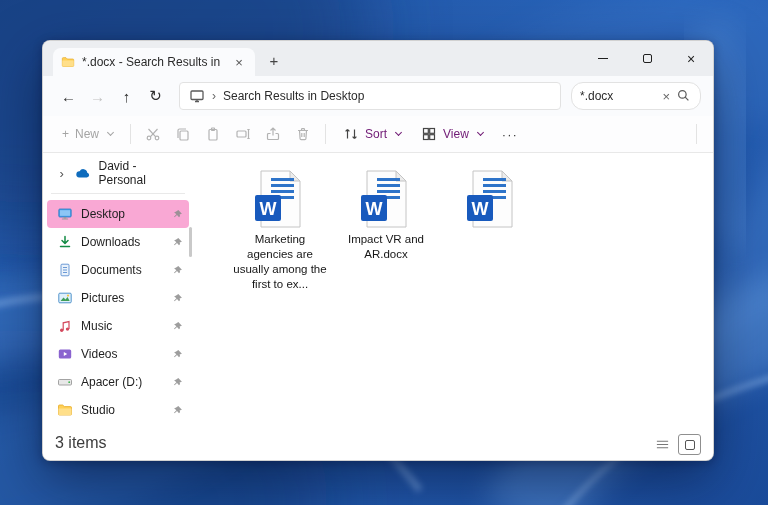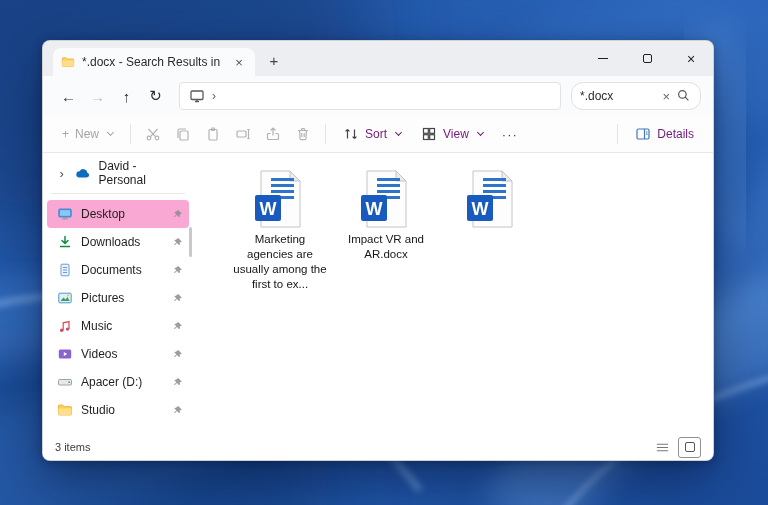--- a/index.html
+++ b/index.html
@@ -74,21 +74,21 @@
   .si-icon { display:flex; width:16px; height:16px; flex:0 0 auto; }
   .exp-chev { color:#555; font-size:13px; width:10px; text-align:center; }
   .side-sep { height:1px; background:#e9e9e9; margin:6px 8px; }
   .sb-thumb { position:absolute; right:1px; top:74px; width:3px; height:30px; background:#c9c9c9; border-radius:2px; }
 
   .content { flex:1; padding:16px 8px 0 38px; display:flex; align-items:flex-start; gap:8px; }
   .file { width:98px; display:flex; flex-direction:column; align-items:center; gap:3px; }
   .file-name { font-size:11.5px; line-height:1.3; text-align:center; color:#161616; max-width:94px; word-wrap:break-word; }
 
   
-  .statusbar { height:26px; flex:0 0 auto; background:#fff; display:flex; align-items:center; padding:0 12px; font-size:11px; color:#3c3c3c; }
+  .statusbar { height:26px; flex:0 0 auto; background:#fff; display:flex; align-items:flex-start; padding:0 12px; font-size:16px; color:#3c3c3c; }
   .status-right { margin-left:auto; display:flex; align-items:center; gap:7px; }
   .sv-list { width:18px; height:18px; display:flex; align-items:center; justify-content:center; }
   .sv-large { width:23px; height:21px; border:1px solid #8f8f8f; border-radius:3px; background:#fff; display:flex; align-items:center; justify-content:center; }
   .sv-large-inner { width:10px; height:10px; border:1.3px solid #555; border-radius:2px; }
 </style>
 </head>
 <body>
 
 <div class="wallpaper">
   <svg width="768" height="505" viewBox="0 0 768 505">
@@ -151,20 +151,21 @@
     <span class="nav-btn">↑</span>
     <span class="nav-btn">↻</span>
     <div class="address-bar">
       <span class="si-icon">
         <svg viewBox="0 0 16 16" width="16" height="16">
           <rect x="2" y="3" width="12" height="8.5" rx="1" fill="none" stroke="#5a5a5a" stroke-width="1.3"></rect>
           <path d="M6 13.5 h4 M8 11.5 v2" stroke="#5a5a5a" stroke-width="1.3" fill="none"></path>
         </svg>
       </span>
       <span class="crumb-chev">›</span>
+      <span>Search Results in Desktop</span>
     </div>
     <div class="search-box">
       <span class="search-val">*.docx</span>
       <span class="clear-x">×</span>
       <span class="si-icon">
         <svg viewBox="0 0 16 16" width="15" height="15">
           <circle cx="6.8" cy="6.8" r="4" fill="none" stroke="#5a5a5a" stroke-width="1.3"></circle>
           <path d="M9.8 9.8 L13.2 13.2" stroke="#5a5a5a" stroke-width="1.3"></path>
         </svg>
       </span>
@@ -235,27 +236,20 @@
         <rect x="2.5" y="8.7" width="4.8" height="4.8"></rect>
           <rect x="8.7" y="8.7" width="4.8" height="4.8"></rect>
       </svg>
       <span>View</span>
       <span class="chv"></span>
     </div>
     <div class="more-btn">···</div>
 
     <div class="tb-spacer"></div>
     <div class="tb-divider"></div>
-    <div class="tb-btn">
-      <svg viewBox="0 0 16 16" width="16" height="16" stroke="#4576b5" stroke-width="1.2" fill="none">
-        <rect x="2" y="3" width="12" height="10" rx="1.5"></rect>
-        <path d="M9.5 3 v10 M11 6 h1.5 M11 8.2 h1.5"></path>
-      </svg>
-      <span>Details</span>
-    </div>
   </div>
 
   <div class="main">
 
     <div class="sidebar">
       <div class="side-item">
         <span class="exp-chev">›</span>
         <span class="si-icon">
           <svg viewBox="0 0 16 16" width="16" height="16">
             <path d="M4.2 12.5 h7.6 a2.4 2.4 0 0 0 0.5 -4.74 A4.1 4.1 0 0 0 4.6 6.3 A3.1 3.1 0 0 0 4.2 12.5 Z" fill="#0f6cbd"></path>

